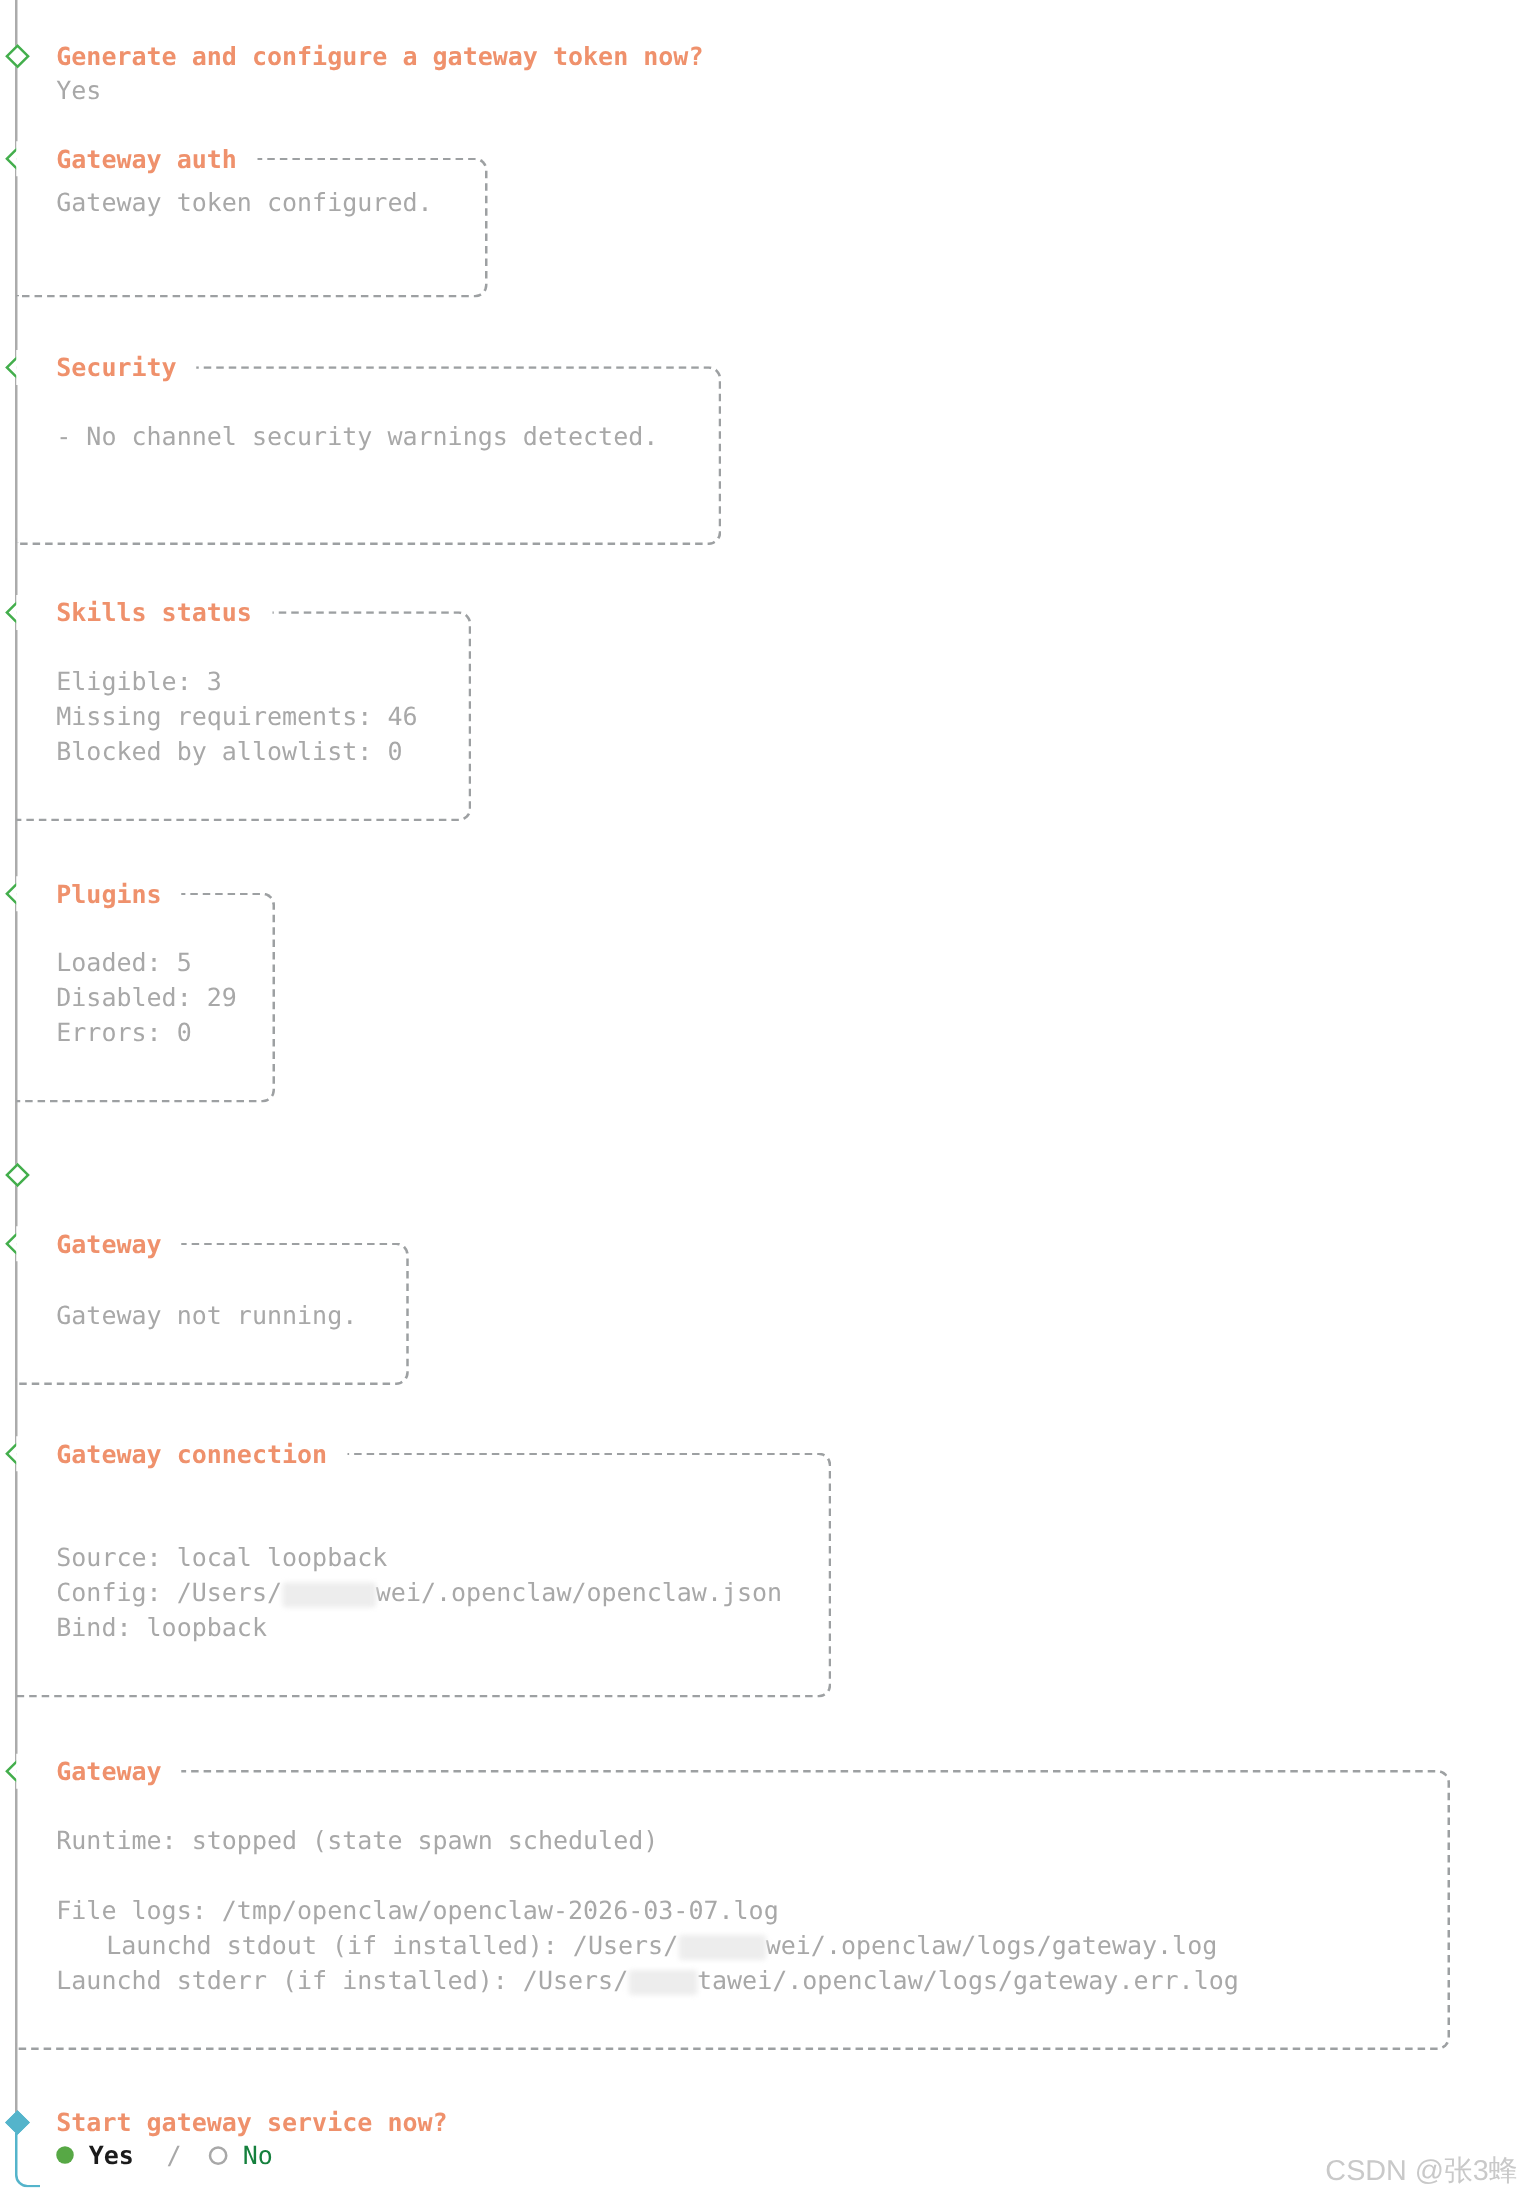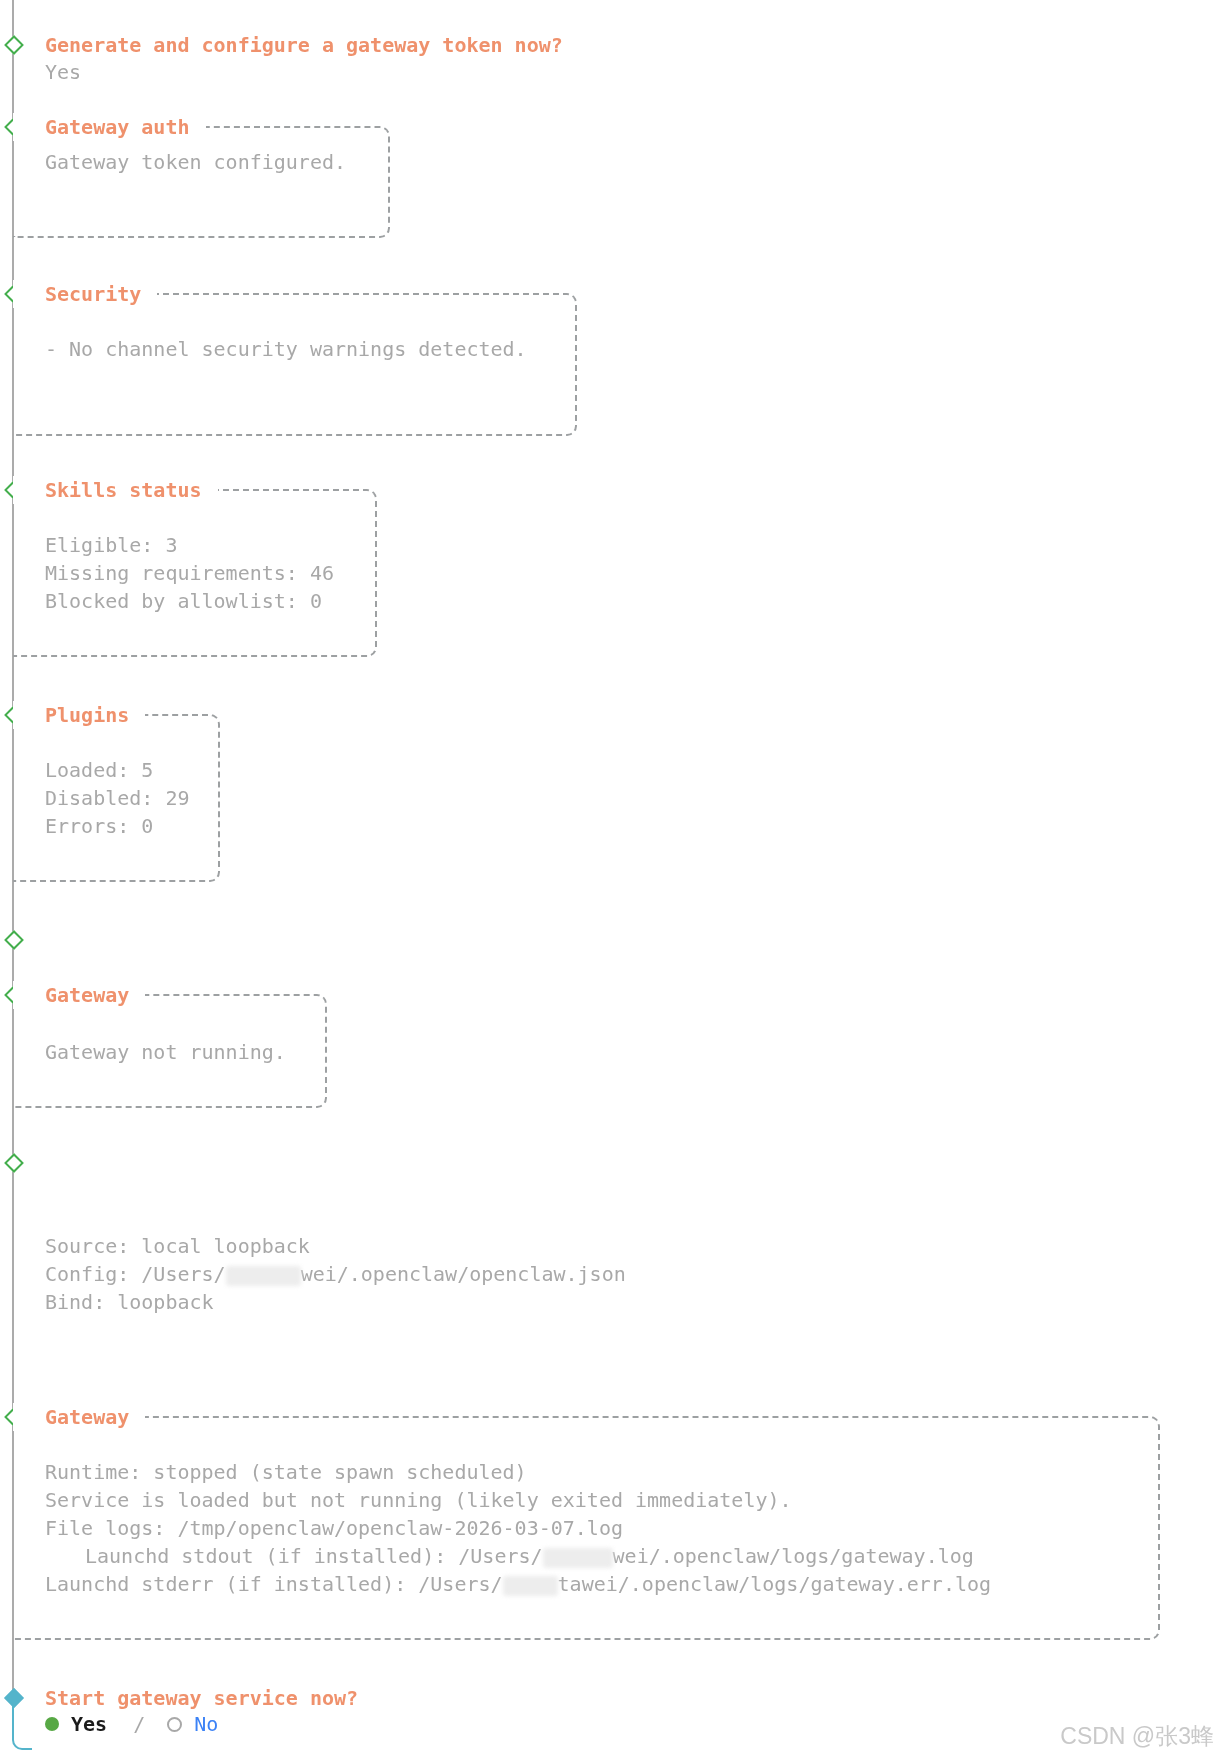--- a/index.html
+++ b/index.html
@@ -34,21 +34,21 @@
   .tline { position:absolute; left:45px; color:#A8A8A8; white-space:nowrap; }
   .redact {
     display:inline-block; height:20px; background:#EDEDED;
     filter:blur(2px); border-radius:3px; vertical-align:middle;
   }
   .w75 { width:75px; } .w70 { width:70px; } .w55 { width:55px; }
   .opt-row { position:absolute; left:45px; top:1710px; display:flex; align-items:center; white-space:nowrap; }
   .dot { width:14px; height:14px; border-radius:50%; background:#57A845; margin-right:12px; }
   .circ { width:11px; height:11px; border-radius:50%; border:2px solid #A8A8A8; background:#fff; margin-right:12px; }
   .opt-label-sel { color:#1B1B1B; font-weight:bold; }
-  .opt-label-un { color:#3b82f6; }
+  .opt-label-un { color:#15803d; }
   .opt-sep { color:#A8A8A8; margin:0 22px 0 26px; }
   .watermark {
     position:absolute; right:12px; top:1722px; color:#C9C9C9;
     font-family:"Liberation Sans","DejaVu Sans",sans-serif; font-size:23px;
   }
 </style>
 </head>
 <body>
 
 <div class="canvas">
@@ -89,30 +89,32 @@
 
   <div class="diamond" style="top:933px;"></div>
 
   <div class="diamond" style="top:988px;"></div>
   <div class="sec-box" style="top:994px; width:314px; height:114px;">
     <div class="sec-title">Gateway</div>
   </div>
   <div class="tline" style="top:1038px;">Gateway not running.</div>
 
   <div class="diamond" style="top:1156px;"></div>
+  <div class="sec-box" style="top:1162px; width:652px; height:196px;">
+    <div class="sec-title">Gateway connection</div>
+  </div>
   <div class="tline" style="top:1232px;">Source: local loopback</div>
   <div class="tline" style="top:1260px;"><span>Config: /Users/</span><span class="redact w75"></span><span>wei/.openclaw/openclaw.json</span></div>
   <div class="tline" style="top:1288px;">Bind: loopback</div>
 
   <div class="diamond" style="top:1410px;"></div>
   <div class="sec-box" style="top:1416px; width:1147px; height:224px;">
     <div class="sec-title">Gateway</div>
   </div>
   <div class="tline" style="top:1458px;">Runtime: stopped (state spawn scheduled)</div>
-  <div class="tline" style="top:1486px;">Service is loaded but not running (likely exited immediately).</div>
   <div class="tline" style="top:1514px;">File logs: /tmp/openclaw/openclaw-2026-03-07.log</div>
   <div class="tline" style="top:1542px;margin-left:40px;"><span>Launchd stdout (if installed): /Users/</span><span class="redact w70"></span><span>wei/.openclaw/logs/gateway.log</span></div>
   <div class="tline" style="top:1570px;"><span>Launchd stderr (if installed): /Users/</span><span class="redact w55"></span><span>tawei/.openclaw/logs/gateway.err.log</span></div>
 
   <div class="diamond filled" style="top:1691px;"></div>
   <div class="vline-teal"></div>
   <div class="free-title" style="top:1684px;">Start gateway service now?</div>
   <div class="opt-row">
     <span class="dot"></span>
     <span class="opt-label-sel">Yes</span>

